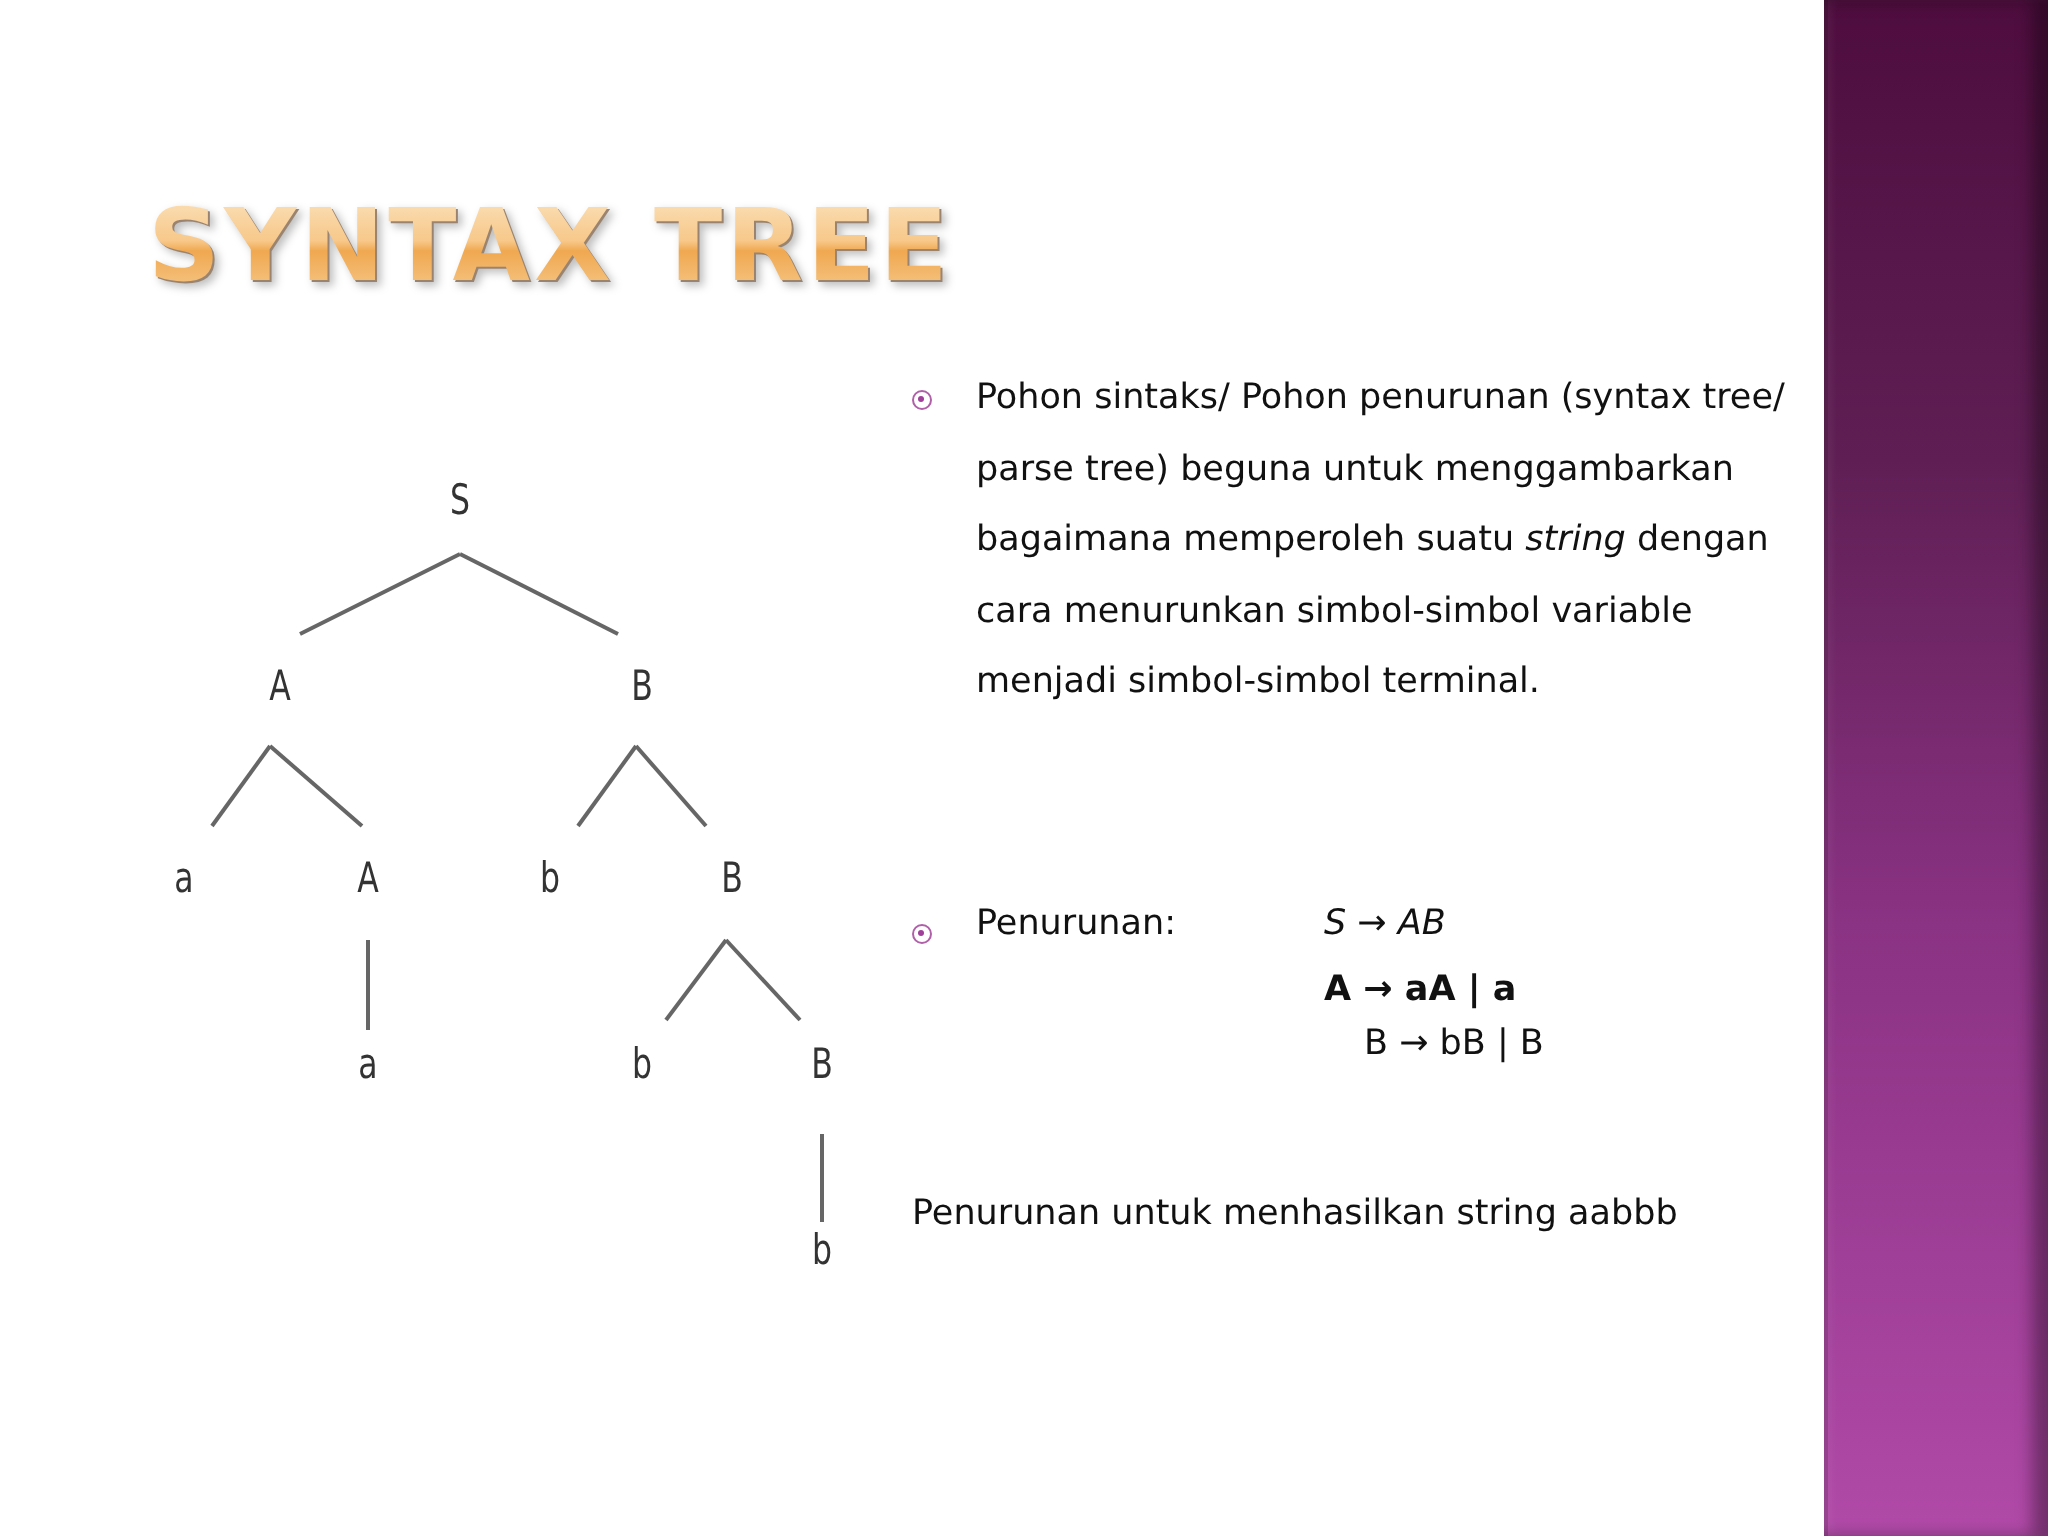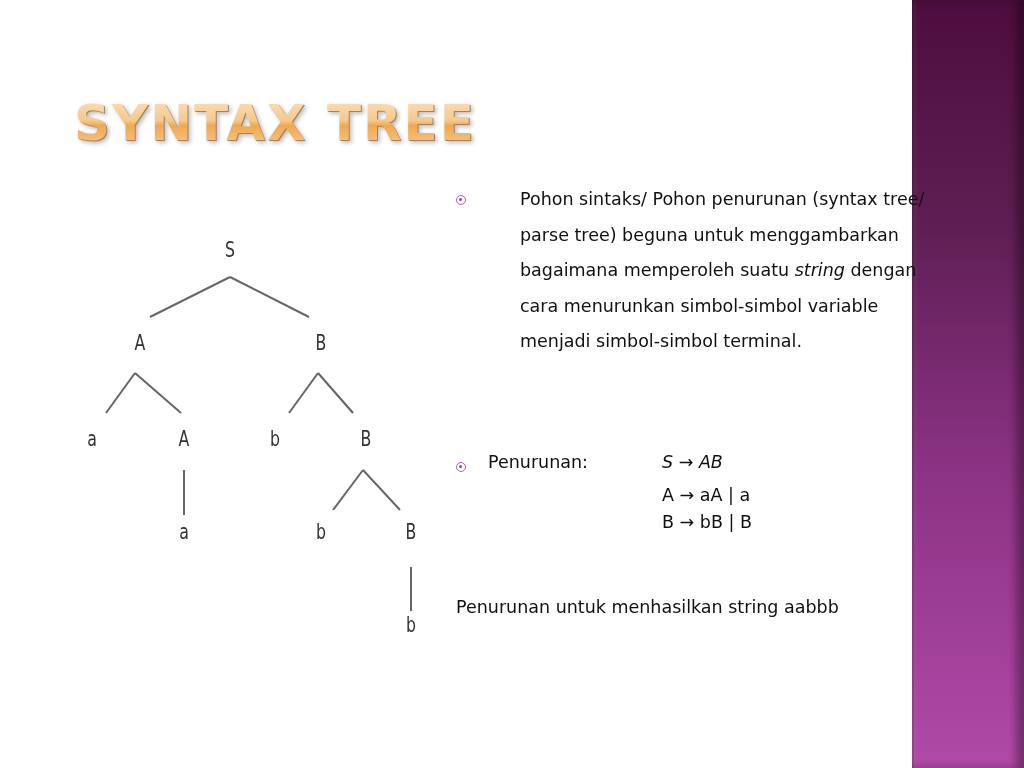--- a/index.html
+++ b/index.html
@@ -18,21 +18,21 @@
 
   .tree { position:absolute; left:80px; top:230px; width:360px; height:420px; }
   .tree svg { position:absolute; left:0; top:0; }
   .node { position:absolute; font-family:"DejaVu Sans", sans-serif; font-size:21px; color:#333;
     transform:scaleX(0.75); transform-origin:center; width:20px; text-align:center; line-height:1; }
 
   .content { position:absolute; left:456px; top:182px; width:460px; color:#111; font-family:"DejaVu Sans", sans-serif; font-size:17.5px; }
   .bullet-row { position:absolute; left:0; }
   .bullet { position:absolute; left:0; width:10px; height:10px; border:1.5px solid #b060a8; border-radius:50%; box-sizing:border-box; }
   .bullet::after { content:""; position:absolute; left:2px; top:2px; width:3px; height:3px; border-radius:50%; background:#a0409a; }
-  .para { position:absolute; left:32px; width:430px; line-height:35.5px;margin-left:32px; }
+  .para { position:absolute; left:32px; width:430px; line-height:35.5px; }
   .para em { font-style:italic; }
   .ex-label { position:absolute; left:32px; }
   .rule { position:absolute; left:206px; line-height:1; white-space:pre; }
   .closing { position:absolute; left:0; white-space:nowrap; }
 </style>
 </head>
 <body>
 
 <div class="slide">
   <div class="band"></div>
@@ -71,19 +71,19 @@
   <div class="content">
     <div class="bullet-row" style="top:0;">
       <span class="bullet" style="top:13px;"></span>
       <div class="para" style="top:0;"><span>Pohon sintaks/ Pohon penurunan (syntax tree/ parse tree) beguna untuk menggambarkan bagaimana memperoleh suatu </span><em>string</em><span> dengan cara menurunkan simbol-simbol variable menjadi simbol-simbol terminal.</span></div>
     </div>
 
     <div class="bullet-row" style="top:270px;">
       <span class="bullet" style="top:10px;"></span>
       <div class="ex-label" style="top:0;">Penurunan:</div>
       <div class="rule" style="top:2px;font-style:italic;">S → AB</div>
-      <div class="rule" style="top:35px;">A → aA | a</div>
-      <div class="rule" style="top:62px;">B → bB | B</div>
+      <div class="rule" style="top:35px;font-weight:bold;">A → aA | a</div>
+      <div class="rule" style="top:62px;margin-left:20px;">B → bB | B</div>
     </div>
 
     <div class="closing" style="top:415px;">Penurunan untuk menhasilkan string aabbb</div>
   </div>
 </div>
 
 </body></html>

